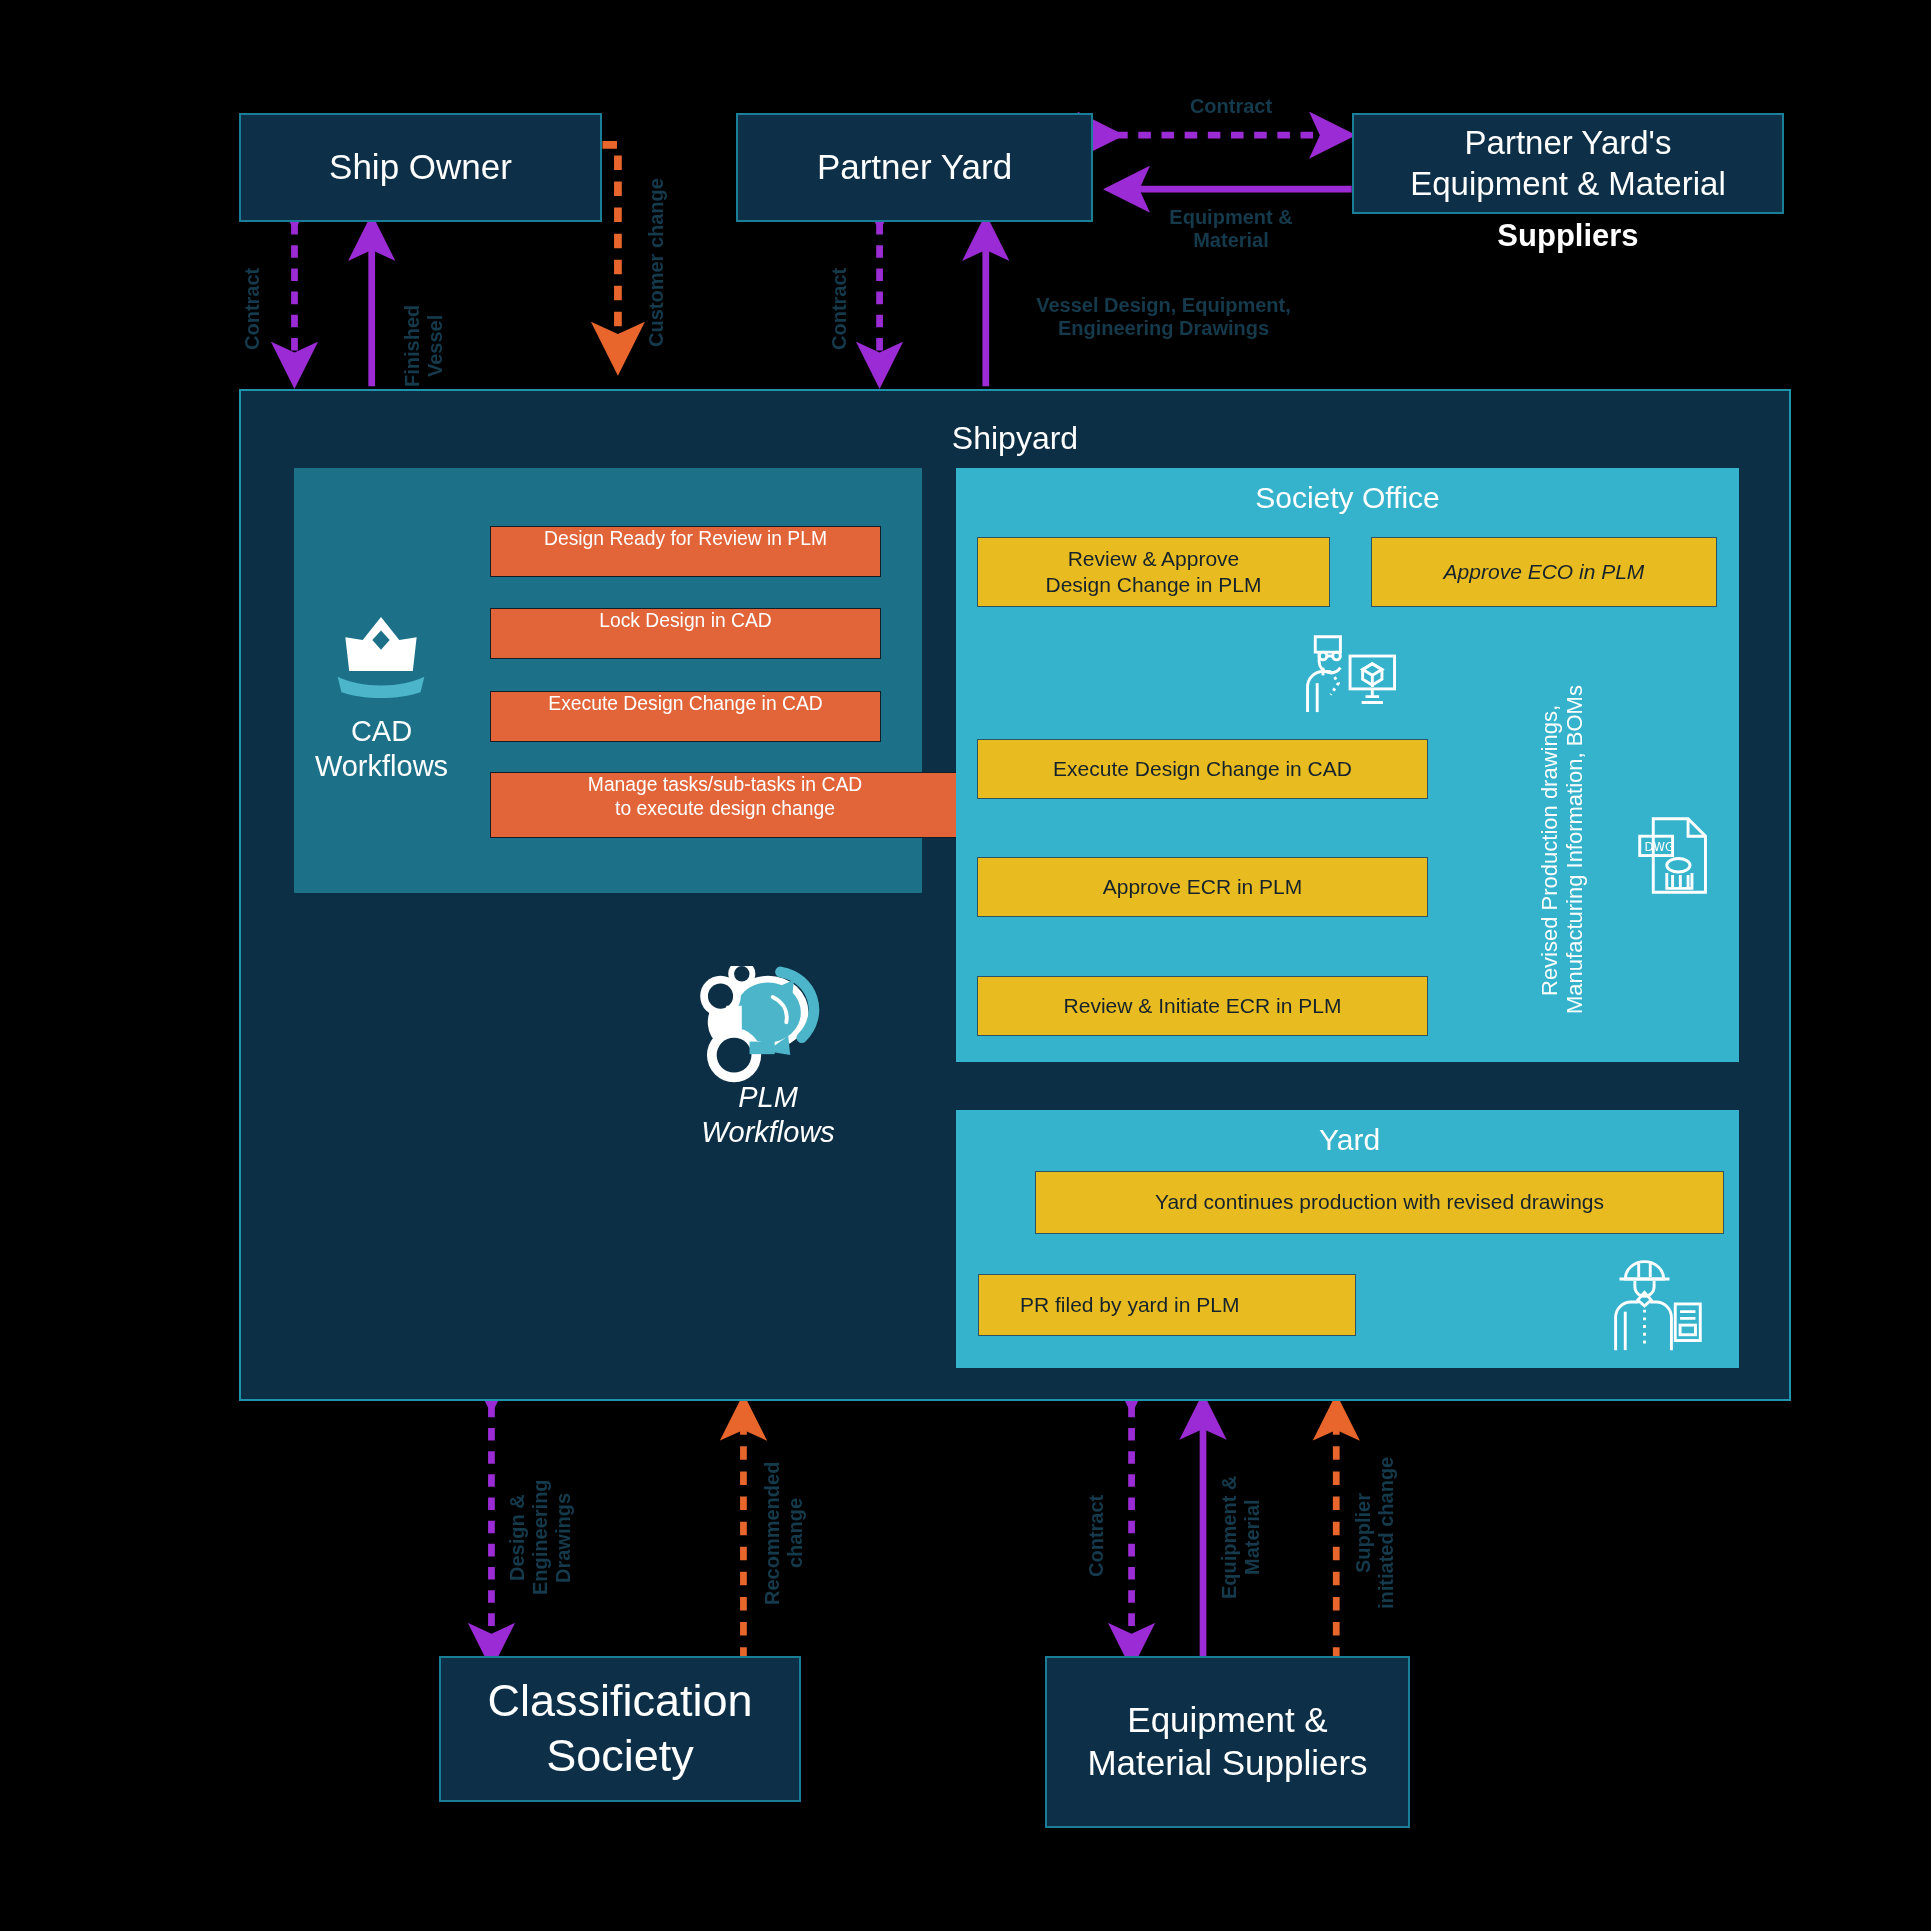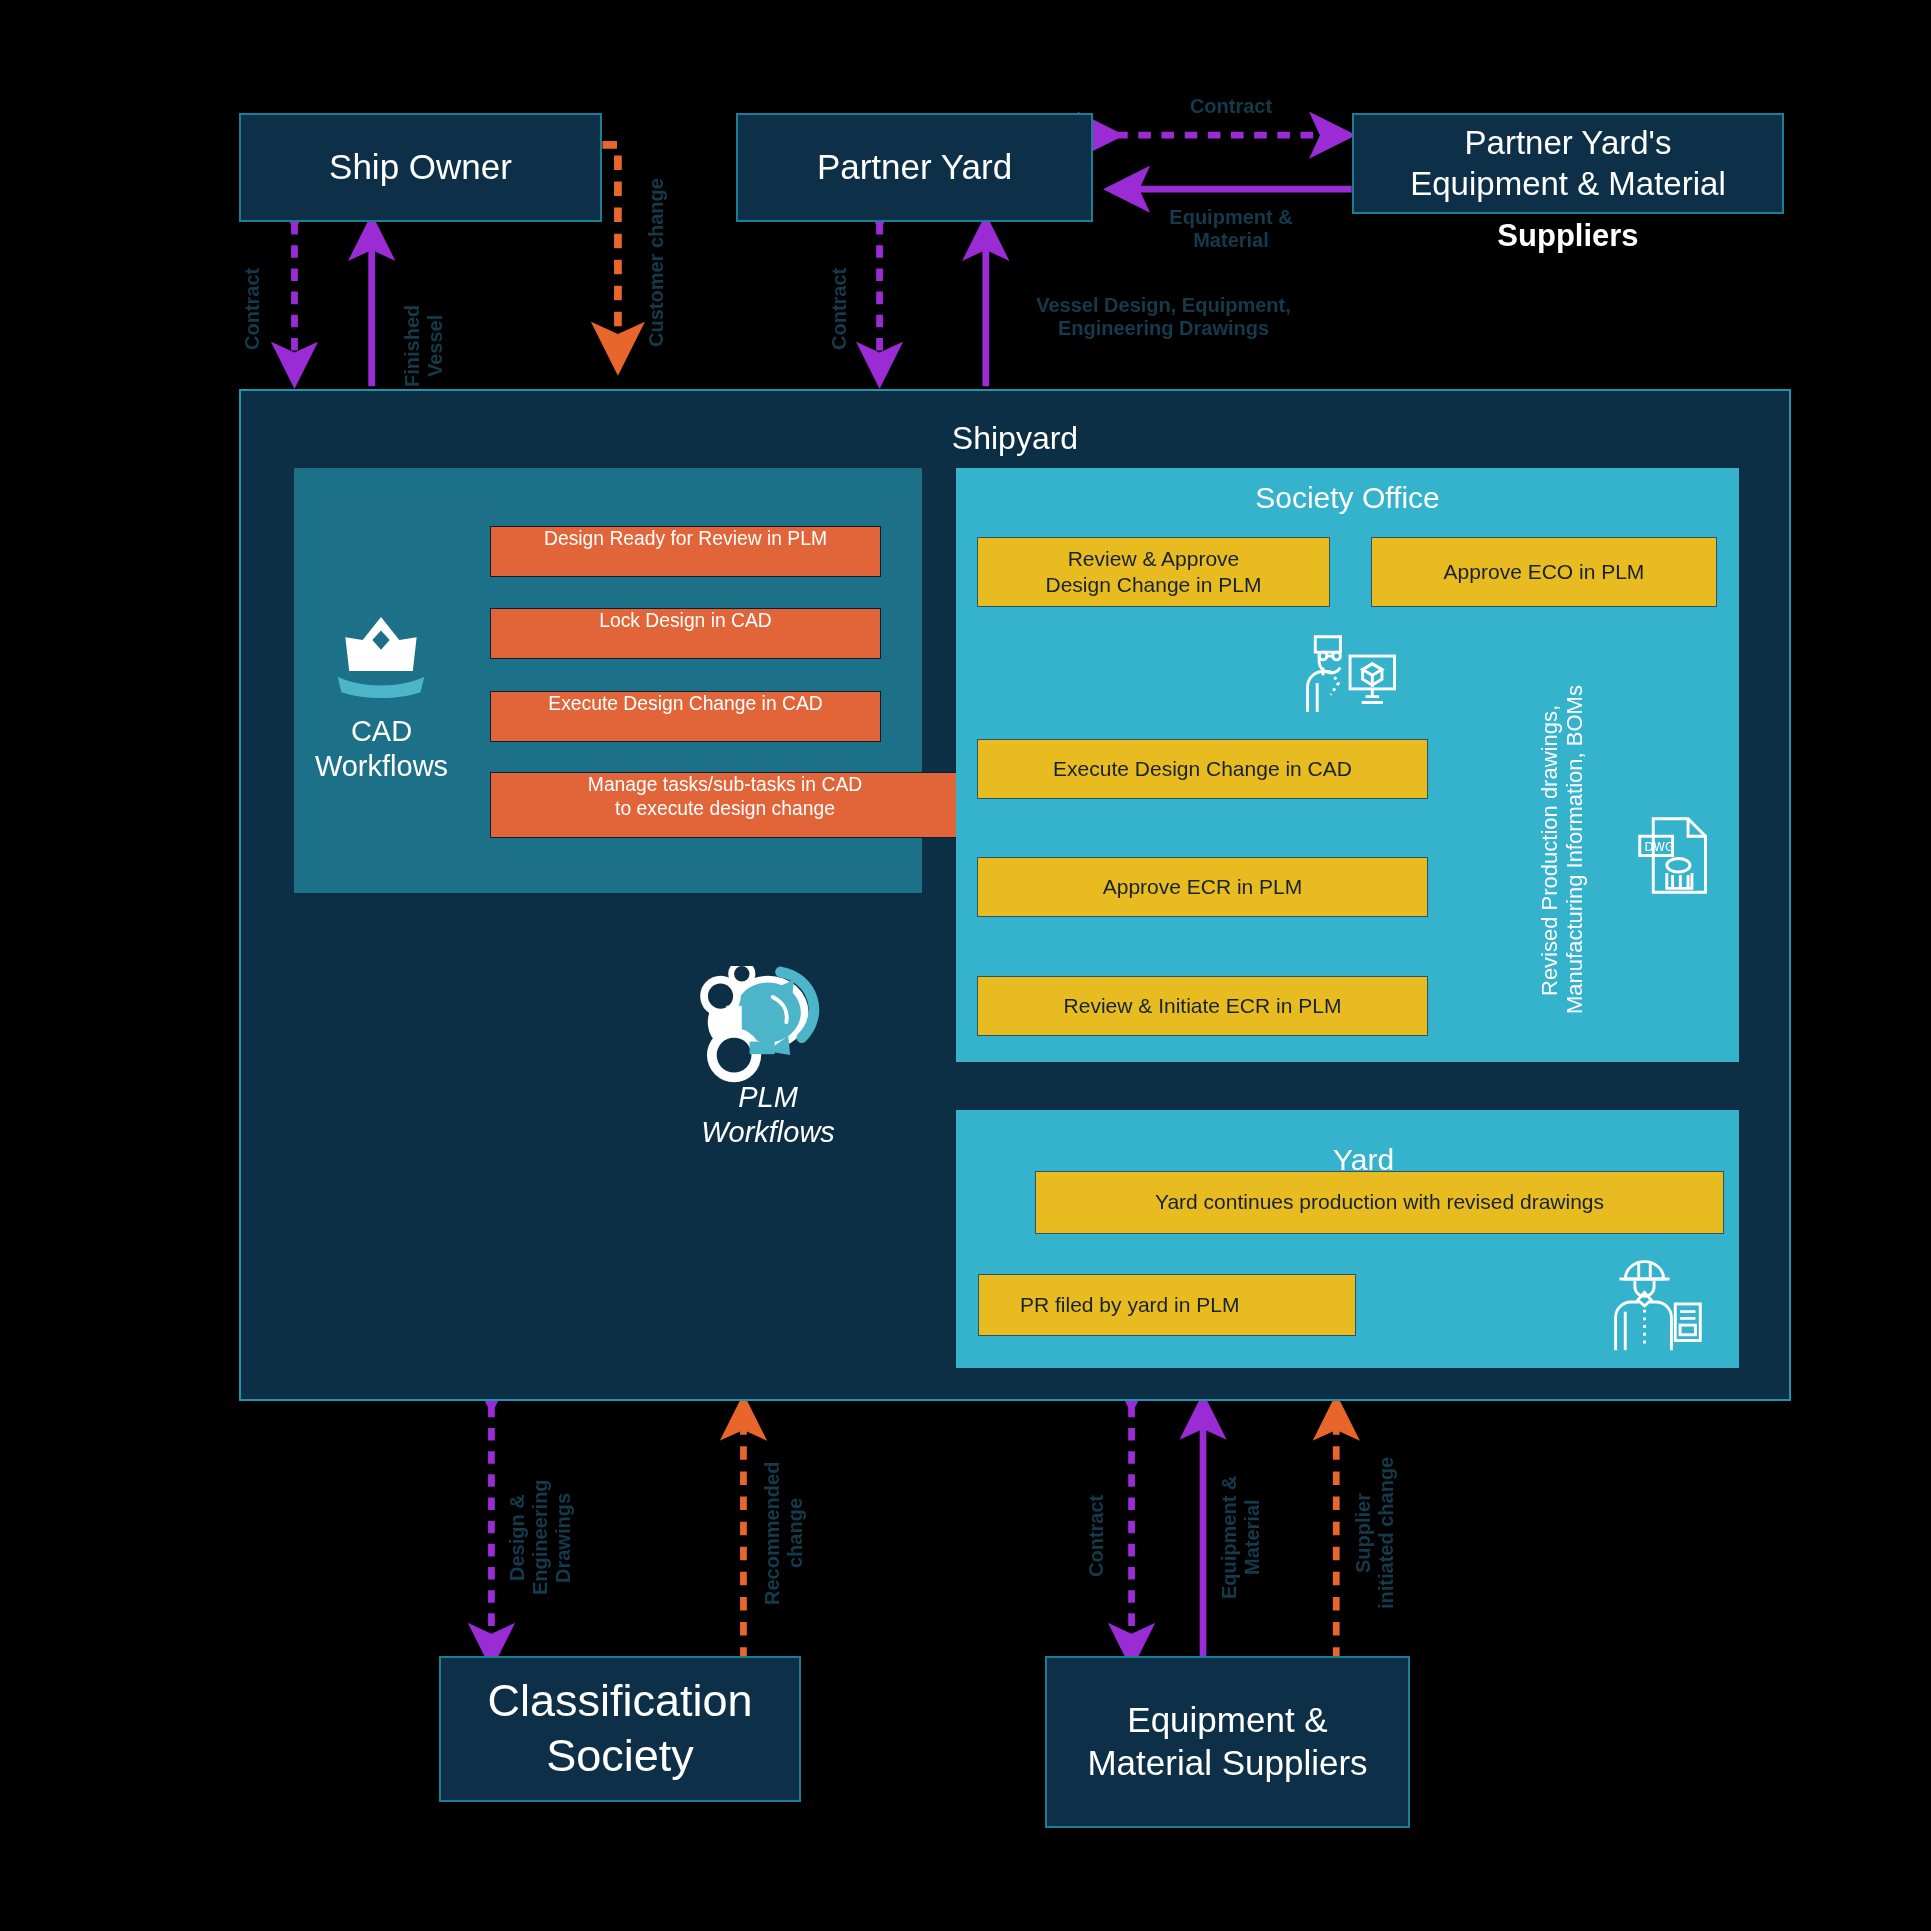--- a/index.html
+++ b/index.html
@@ -218,21 +218,21 @@
 Workflows</div>
 
 <div class="abs office-panel" style="left:956px;top:468px;width:783px;height:594px;">
   <div class="abs panel-title" style="left:0;top:12.6px;">Society Office</div>
 </div>
 
 <div class="abs yellow-box" style="left:977px;top:537px;width:353px;height:70px;white-space:pre-line;">
   <span>Review &amp; Approve
 Design Change in PLM</span>
 </div>
-<div class="abs yellow-box" style="left:1371px;top:537px;width:346px;height:70px;white-space:pre-line;">
+<div class="abs yellow-box" style="left:1371px;top:537px;width:346px;height:70px;white-space:pre-line;font-style:italic;">
   <span>Approve ECO in PLM</span>
 </div>
 <div class="abs yellow-box" style="left:977px;top:739px;width:451px;height:60px;white-space:pre-line;">
   <span>Execute Design Change in CAD</span>
 </div>
 <div class="abs yellow-box" style="left:977px;top:857px;width:451px;height:60px;white-space:pre-line;">
   <span>Approve ECR in PLM</span>
 </div>
 <div class="abs yellow-box" style="left:977px;top:976px;width:451px;height:60px;white-space:pre-line;">
   <span>Review &amp; Initiate ECR in PLM</span>
@@ -270,21 +270,21 @@
       <path d="M42 66 v14 M50 66 v14 M58 66 v14"></path>
     </g>
     <text x="13" y="41" font-family="DejaVu Sans, sans-serif" font-size="12" fill="#ffffff">DWG</text>
   </svg>
 </div>
 
 <div class="abs edge-label vert light" style="left:1537px;top:657px;height:386px;white-space:pre-line;text-align:center;font-size:22px;">Revised Production drawings,
 Manufacturing Information, BOMs</div>
 
 <div class="abs office-panel" style="left:956px;top:1110px;width:783px;height:258px;">
-  <div class="abs panel-title" style="left:16px;top:12.6px;margin-top:20px;">Yard</div>
+  <div class="abs panel-title" style="left:2px;top:12.6px;">Yard</div>
 </div>
 
 <div class="abs yellow-box" style="left:1035px;top:1171px;width:689px;height:63px;white-space:pre-line;">
   <span>Yard continues production with revised drawings</span>
 </div>
 <div class="abs yellow-box" style="left:978px;top:1274px;width:378px;height:62px;white-space:pre-line;justify-content:flex-start;padding-left:41px;">
   <span>PR filed by yard in PLM</span>
 </div>
 
 <div class="abs" style="left:1606px;top:1250px;width:101px;height:106px;">

